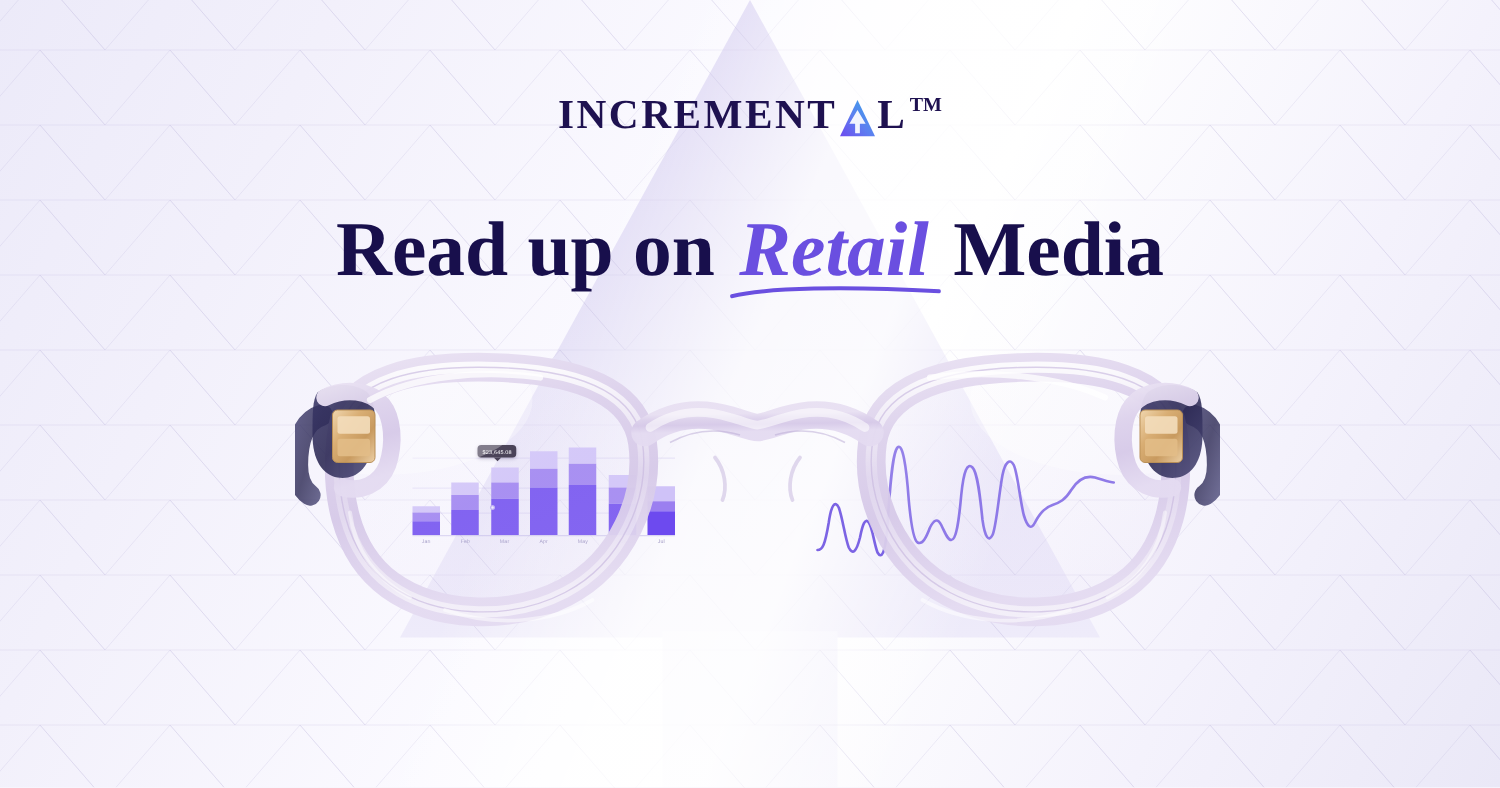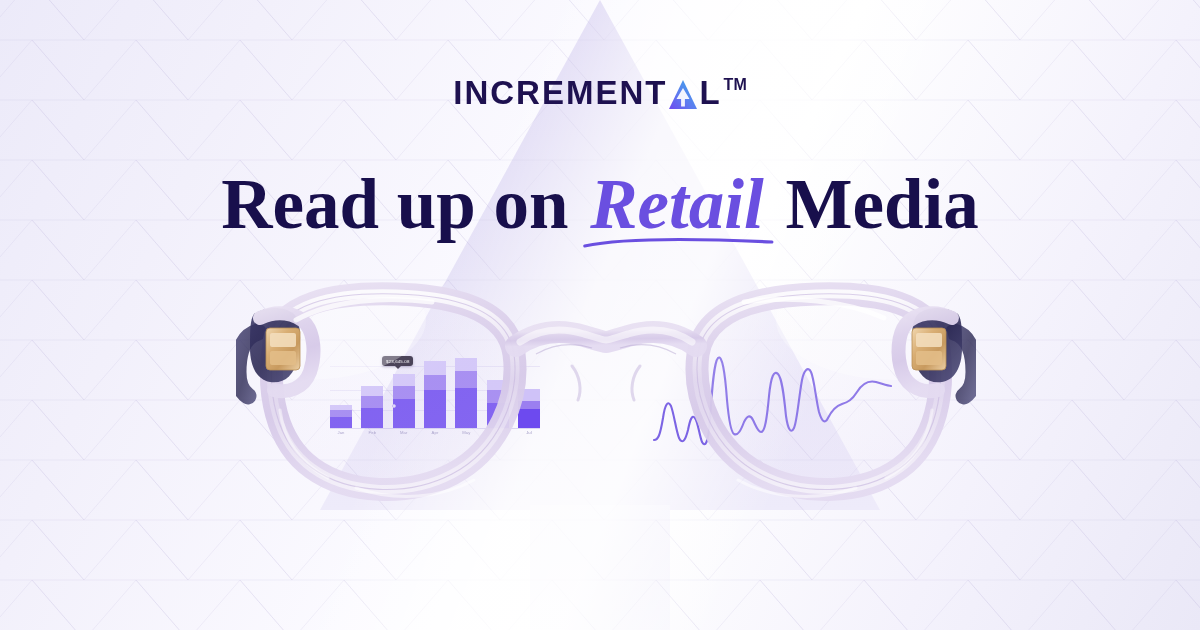--- a/index.html
+++ b/index.html
@@ -40,21 +40,21 @@
     pointer-events:none;
   }
 
   
   .logo{
     position:absolute; top:76px; left:0; width:1200px;
     display:flex; align-items:flex-start; justify-content:center;
     gap:0;
   }
   .logo-word{
-    font-family:Liberation Sans, sans-serif;
+    font-family:Liberation Serif, serif;
     font-size:33px;
     font-weight:700;
     letter-spacing:2.0px;
     color:#1e1150;
     line-height:1;
     display:flex;
     align-items:flex-end;
   }
   .logo-a{
     position:relative;
@@ -70,21 +70,21 @@
     margin-left:2px;
     margin-top:1px;
     align-self:flex-start;
   }
 
   
   .headline{
     position:absolute; top:168px; left:0; width:1200px;
     text-align:center;
     font-family:"Liberation Serif", serif;
-    font-size:71px;
+    font-size:62px;
     line-height:1.04;
     color:#180f4c;
     white-space:nowrap;
   }
   .headline .accent{
     position:relative;
     font-style:italic;
     color:#6a4fe0;
     padding:0 4px;
   }

